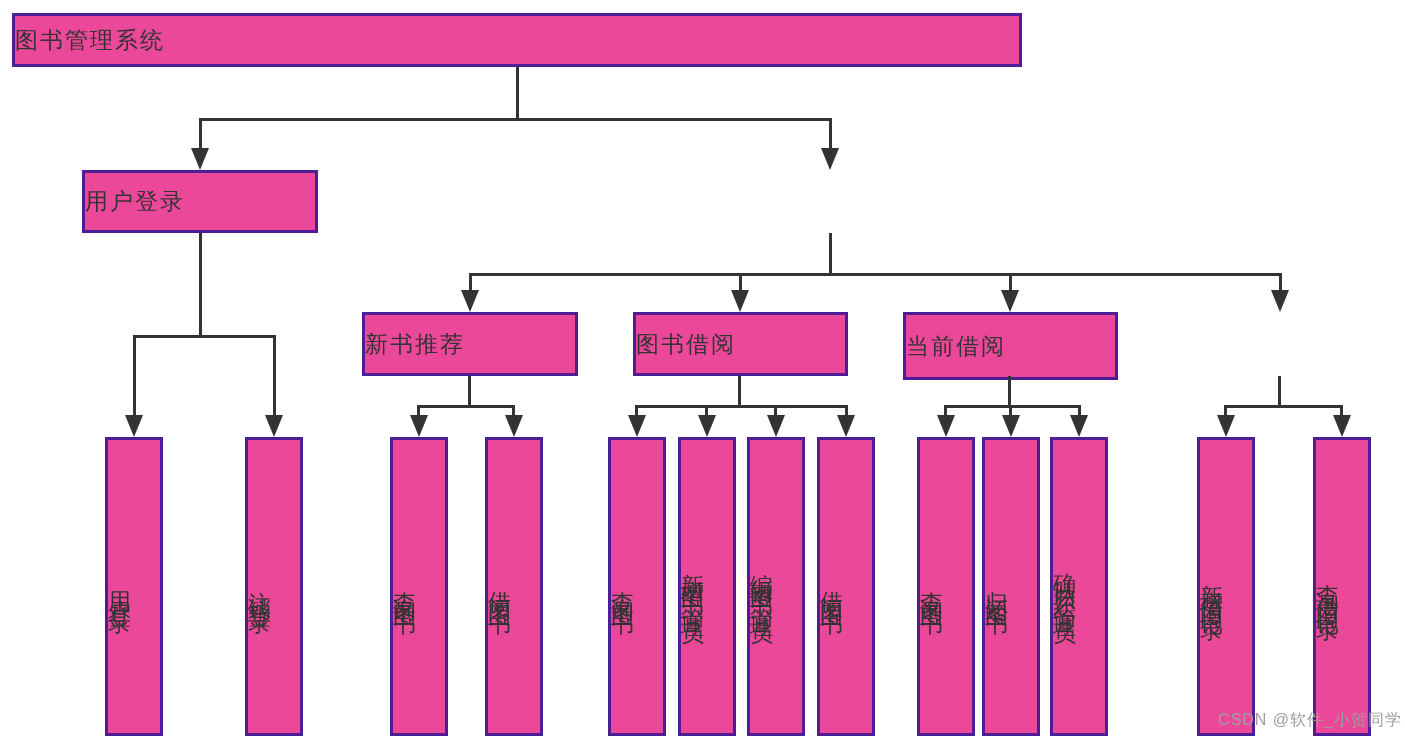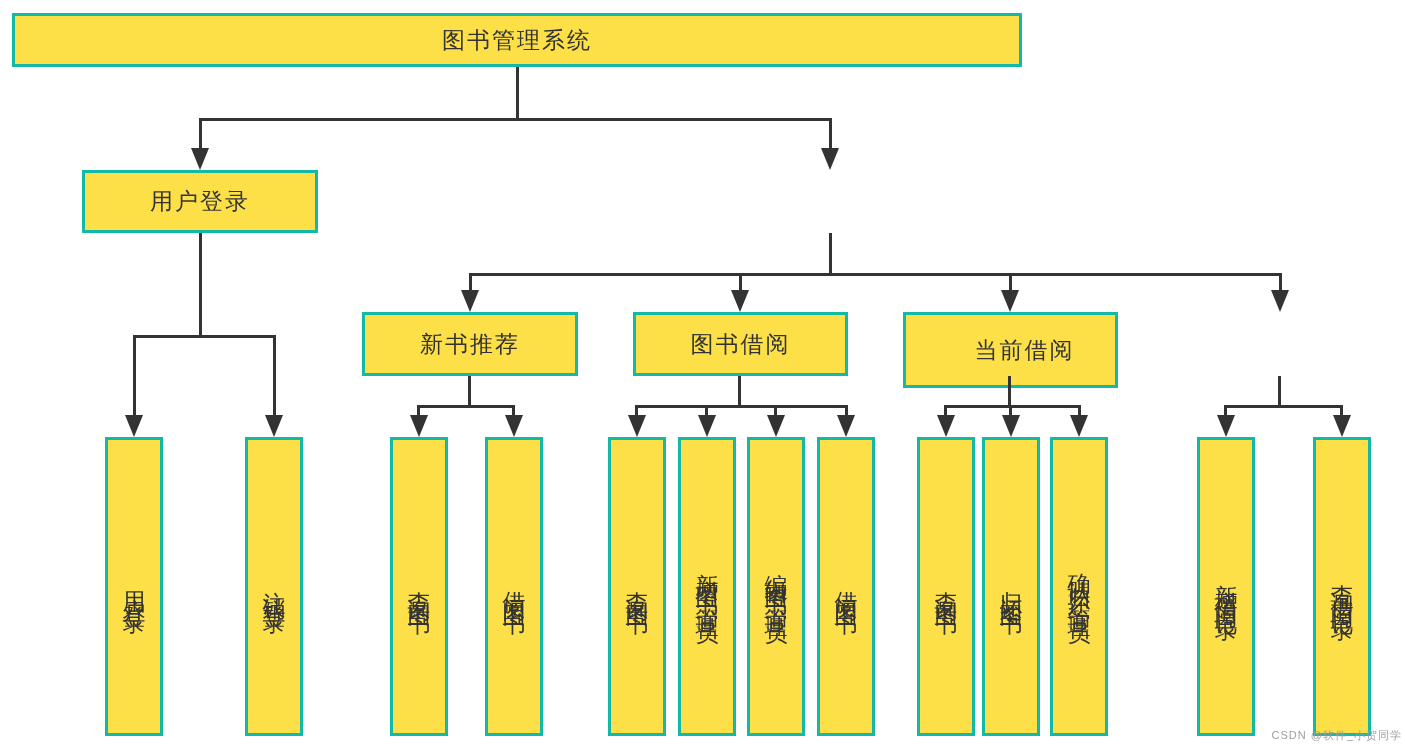--- a/index.html
+++ b/index.html
@@ -12,25 +12,25 @@
     position: relative;
     width: 1405px;
     height: 747px;
     background: #ffffff;
     overflow: hidden;
   }
   
   .node {
     position: absolute;
     box-sizing: border-box;
-    border: 3px solid #14b8a6;
-    background: #fde047;
+    border: 3px solid #4c1d95;
+    background: #ec4899;
     display: flex;
     align-items: center;
-    justify-content: center;
+    justify-content: flex-start;
     color: #333333;
   }
   .node .hlabel {
     font-size: 23px;
     letter-spacing: 2px;
     white-space: nowrap;
   }
   .node.leaf .vlabel {
     writing-mode: vertical-rl;
     text-orientation: mixed;
@@ -54,22 +54,22 @@
     position: absolute;
     width: 0;
     height: 0;
     border-left: 9px solid transparent;
     border-right: 9px solid transparent;
     border-top: 22px solid #333333;
   }
   .watermark {
     position: absolute;
     right: 3px;
-    bottom: 4px;
-    font-size: 11px;
+    bottom: 16px;
+    font-size: 16px;
     letter-spacing: 1px;
     color: #9e9e9e;
     z-index: 10;
     white-space: nowrap;
   }
 </style>
 </head>
 <body>
 
 <div class="canvas">
@@ -106,21 +106,21 @@
   <div class="arrow" style="left:1001px; top:290px;"></div>
   <div class="vline" style="left:1279px; top:273px; height:20px;"></div>
   <div class="arrow" style="left:1271px; top:290px;"></div>
 
   <div class="node" style="left:633px; top:312px; width:215px; height:64px;">
     <span class="hlabel">图书借阅</span>
   </div>
   <div class="node" style="left:362px; top:312px; width:216px; height:64px;">
     <span class="hlabel">新书推荐</span>
   </div>
-  <div class="node" style="left:903px; top:312px; width:215px; height:76px;padding-left:28px;">
+  <div class="node" style="left:903px; top:312px; width:215px; height:68px;">
     <span class="hlabel">当前借阅</span>
   </div>
 
   <div class="vline" style="left:468px; top:376px; height:29px;"></div>
   <div class="hline" style="left:417px; top:405px; width:98px;"></div>
   <div class="vline" style="left:417px; top:405px; height:12px;"></div>
   <div class="arrow" style="left:410px; top:415px;"></div>
   <div class="vline" style="left:512px; top:405px; height:12px;"></div>
   <div class="arrow" style="left:505px; top:415px;"></div>
 

